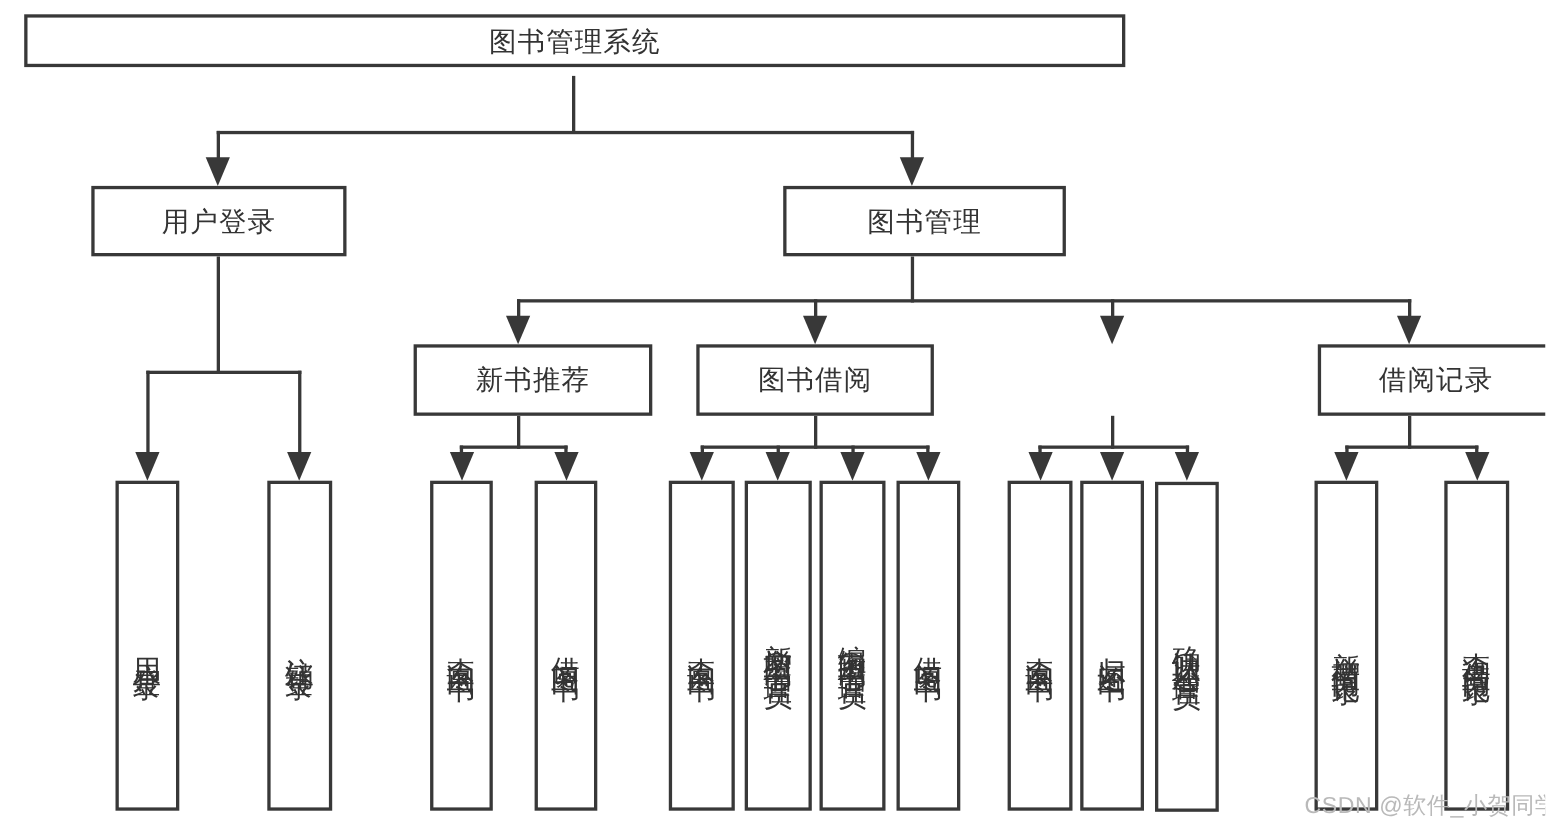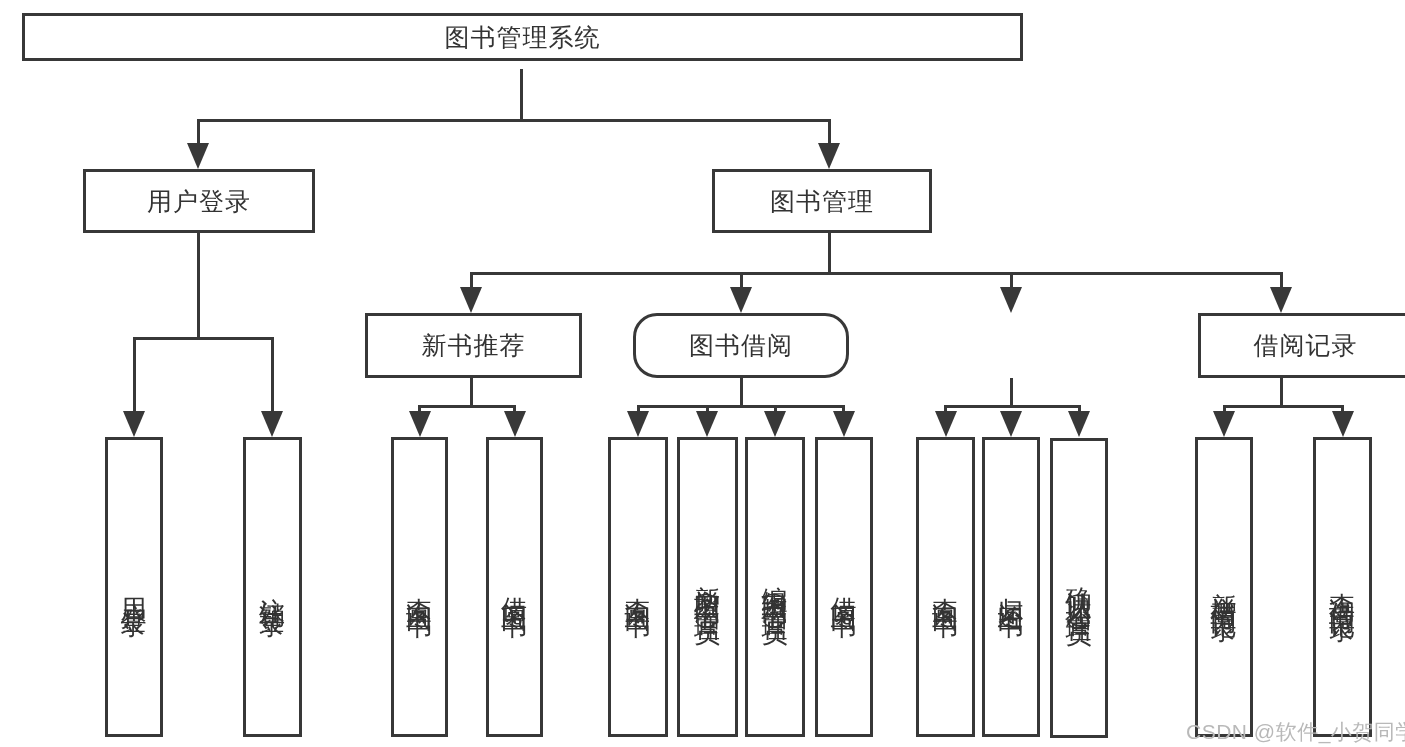--- a/index.html
+++ b/index.html
@@ -79,21 +79,21 @@
   <div class="vline" style="left:520px;top:69px;height:52px;"></div>
   <div class="hline" style="left:197px;top:119px;width:634px;"></div>
   <div class="vline" style="left:197px;top:119px;height:26px;"></div>
   <div class="vline" style="left:828px;top:119px;height:26px;"></div>
   <div class="arrow" style="left:187px;top:143px;"></div>
   <div class="arrow" style="left:818px;top:143px;"></div>
 
   <div class="box" style="left:83px;top:169px;width:232px;height:64px;">
     <span>用户登录</span>
   </div>
-  <div class="box" style="left:712px;top:169px;width:220px;height:64px;">
+  <div class="box" style="left:712px;top:169px;width:257px;height:64px;">
     <span>图书管理</span>
   </div>
 
   <div class="vline" style="left:197px;top:233px;height:107px;"></div>
   <div class="hline" style="left:133px;top:337px;width:141px;"></div>
   <div class="vline" style="left:133px;top:337px;height:76px;"></div>
   <div class="vline" style="left:271px;top:337px;height:76px;"></div>
   <div class="arrow" style="left:123px;top:411px;"></div>
   <div class="arrow" style="left:261px;top:411px;"></div>
 
@@ -101,24 +101,24 @@
   <div class="hline" style="left:470px;top:272px;width:813px;"></div>
   <div class="vline" style="left:470px;top:272px;height:16px;"></div>
   <div class="vline" style="left:740px;top:272px;height:16px;"></div>
   <div class="vline" style="left:1010px;top:272px;height:16px;"></div>
   <div class="vline" style="left:1280px;top:272px;height:16px;"></div>
   <div class="arrow" style="left:460px;top:287px;"></div>
   <div class="arrow" style="left:730px;top:287px;"></div>
   <div class="arrow" style="left:1000px;top:287px;"></div>
   <div class="arrow" style="left:1270px;top:287px;"></div>
 
-  <div class="box" style="left:365px;top:313px;width:217px;height:65px;">
+  <div class="box" style="left:376px;top:313px;width:217px;height:65px;">
     <span>新书推荐</span>
   </div>
-  <div class="box" style="left:633px;top:313px;width:216px;height:65px;border-radius:24px;">
+  <div class="box" style="left:633px;top:313px;width:216px;height:65px;">
     <span>图书借阅</span>
   </div>
   <div class="box" style="left:1198px;top:313px;width:215px;height:65px;">
     <span>借阅记录</span>
   </div>
 
   <div class="vline" style="left:470px;top:378px;height:30px;"></div>
   <div class="hline" style="left:418px;top:405px;width:98px;"></div>
   <div class="vline" style="left:418px;top:405px;height:8px;"></div>
   <div class="vline" style="left:513px;top:405px;height:8px;"></div>

